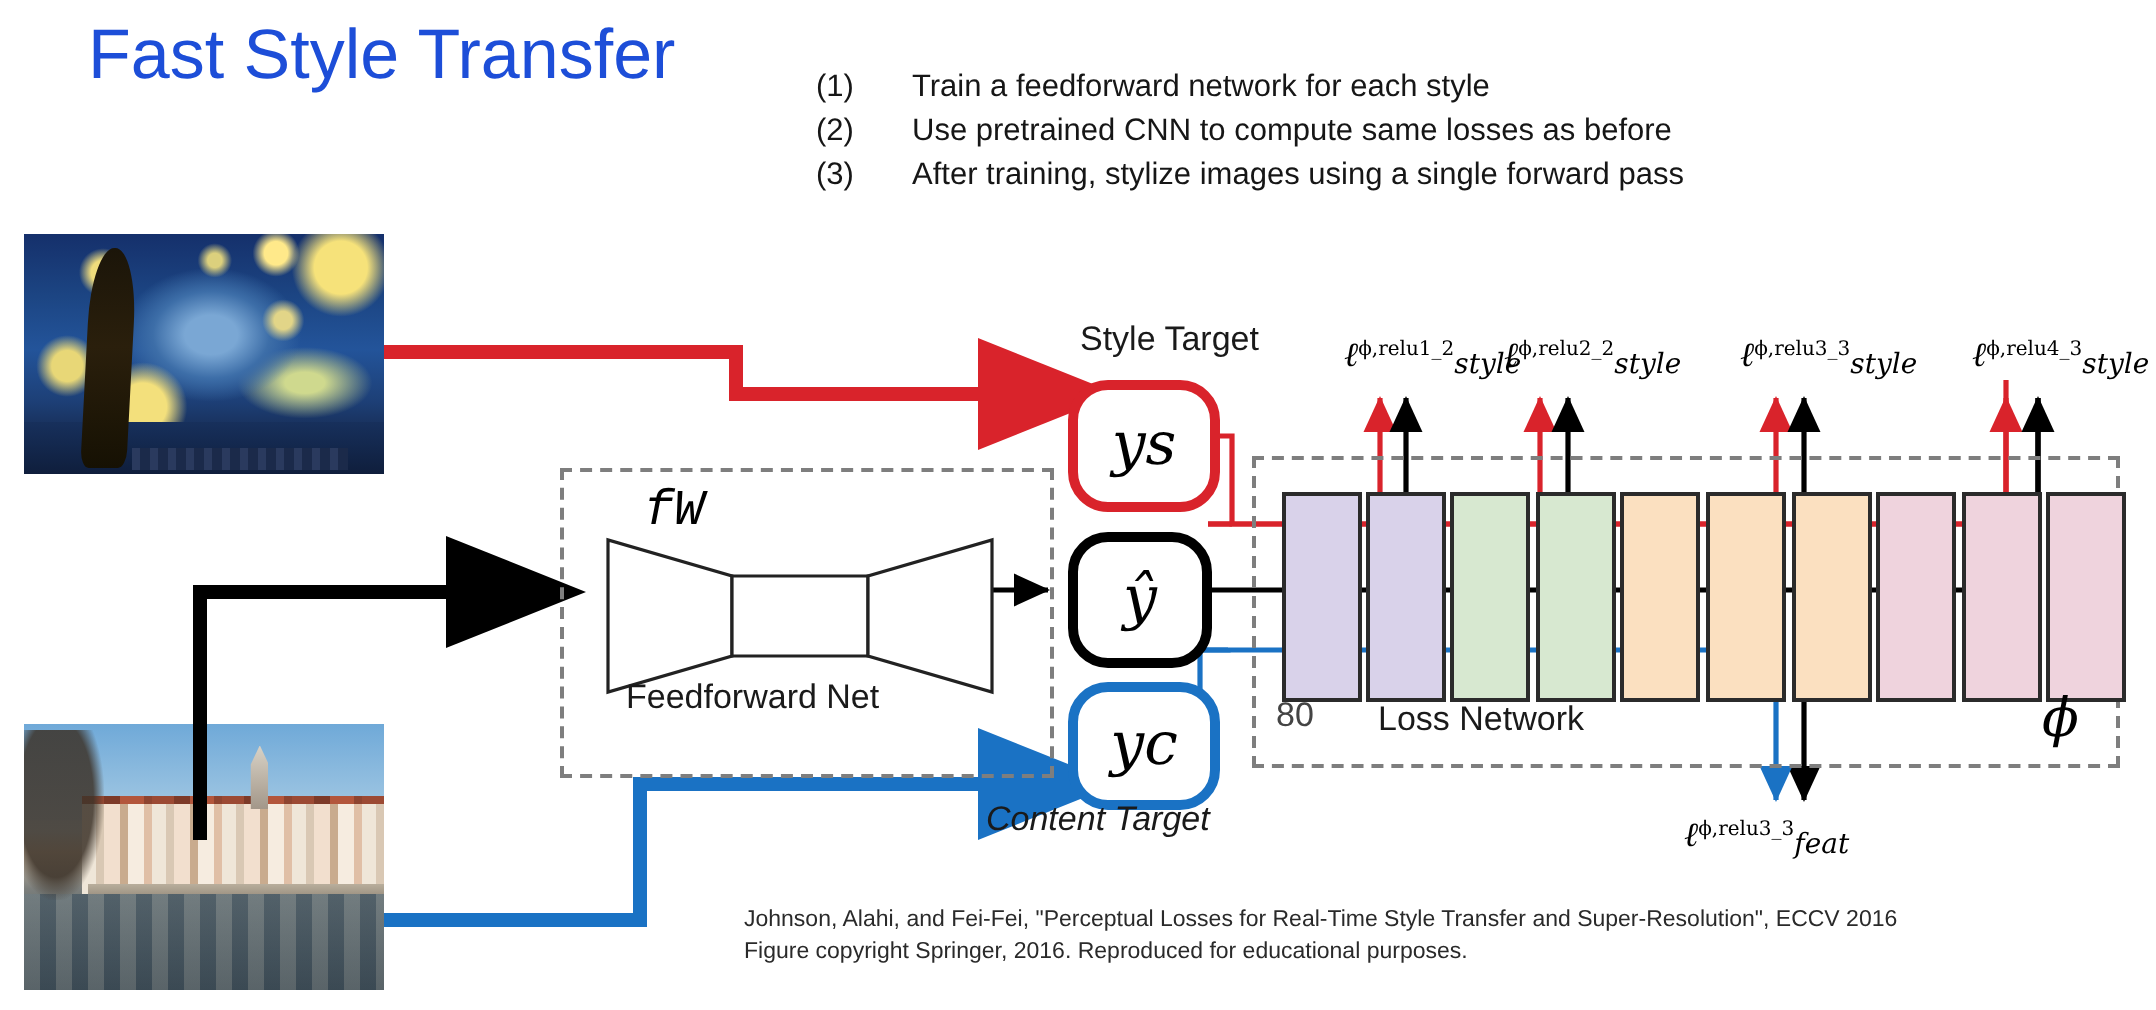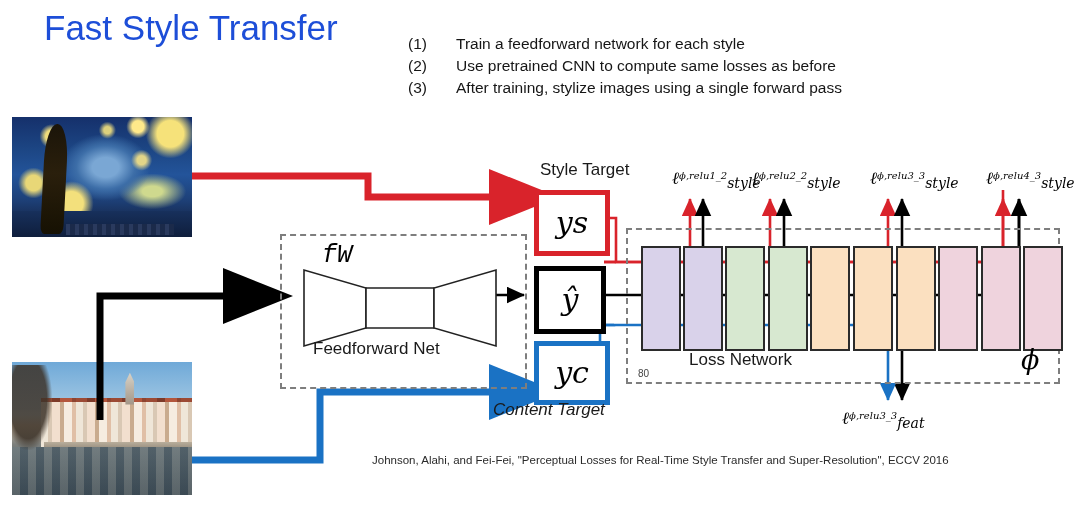--- a/index.html
+++ b/index.html
@@ -57,47 +57,47 @@
   #tuebingen .water{position:absolute;left:0;bottom:0;width:100%;height:36%;
     background:linear-gradient(180deg,#5a6a72,#3a4a54);}
   #tuebingen .refl{position:absolute;left:0;bottom:0;width:100%;height:36%;
     background:repeating-linear-gradient(90deg,rgba(200,190,175,.22) 0 8px,rgba(60,70,80,.25) 8px 16px);}
   #tuebingen .wall{position:absolute;left:18%;top:60%;width:82%;height:7%;
     background:linear-gradient(180deg,#b9ae9c,#8d8374);}
 
   
   .dashbox{border:2px dashed #7e7e7e;background:transparent;}
 
-  .tbox{display:flex;align-items:center;justify-content:center;background:#fff;}
+  .tbox{display:flex;align-items:center;justify-content:center;background:#fff;border-radius:20px;}
   .tbox span{font-family:"DejaVu Serif",serif;font-style:italic;font-size:30px;line-height:1;}
   #ysbox{left:534px;top:190px;width:66px;height:56px;border:5px solid #d9232b;}
   #yhbox{left:534px;top:266px;width:62px;height:58px;border:5px solid #000;}
   #ycbox{left:534px;top:341px;width:66px;height:54px;border:5px solid #1a72c4;}
 
   .caplabel{font-size:17px;color:#1a1a1a;}
   #styleTargetLbl{left:508px;top:160px;margin-left:32px;}
   #contentTargetLbl{left:493px;top:400px;font-style:italic;}
 
   
   #fwbox{left:280px;top:234px;width:243px;height:151px;}
   #fwlabel{left:322px;top:241px;font-family:Liberation Mono, monospace;font-style:italic;font-size:25px;}
   #fflabel{left:313px;top:339px;font-size:17px;color:#1a1a1a;}
 
   
   #lossdash{left:626px;top:228px;width:430px;height:152px;}
   #losslabel{left:689px;top:350px;font-size:17px;color:#1a1a1a;}
   #philabel{left:1021px;top:344px;font-family:"DejaVu Serif",serif;font-style:italic;font-size:27px;}
-  #eighty{left:638px;top:368px;font-size:10px;color:#444;}
+  #eighty{left:638px;top:348px;font-size:17px;color:#444;}
   .col{position:absolute;top:246px;width:36px;height:101px;border:2.5px solid #2b2b2b;}
 
   
   .losslbl{position:absolute;font-family:"DejaVu Serif",serif;font-size:13px;white-space:nowrap;}
   .losslbl .ell{font-style:italic;font-size:17px;}
   .losslbl sup{font-size:10px;vertical-align:super;font-family:"DejaVu Sans Mono",monospace;}
-  .losslbl sup .phi{font-family:"DejaVu Serif",serif;font-style:italic;}
+  .losslbl sup .phi{font-family:"DejaVu Serif",serif;}
   .losslbl sub{font-size:14px;vertical-align:sub;font-style:italic;font-family:"DejaVu Serif",serif;}
 
   
   #cite{left:372px;top:452px;font-size:11.5px;line-height:16px;color:#2a2a2a;}
 
   svg#wires{position:absolute;left:0;top:0;width:1078px;height:505px;pointer-events:none;}
 </style>
 </head>
 <body>
 
@@ -233,13 +233,14 @@
     <div class="losslbl" style="left: 870px; top: 168px;"><span class="ell">ℓ</span><sup><span class="phi">ϕ,relu3_3</span></sup><sub>style</sub></div>
     <div class="losslbl" style="left: 986px; top: 168px;"><span class="ell">ℓ</span><sup><span class="phi">ϕ,relu4_3</span></sup><sub>style</sub></div>
   </div>
 
 <div class="losslbl" style="left:842px;top:408px;">
   <span class="ell">ℓ</span><sup><span class="phi">ϕ,relu3_3</span></sup><sub>feat</sub>
 </div>
 
 <div class="abs" id="cite">
   <div>Johnson, Alahi, and Fei-Fei, "Perceptual Losses for Real-Time Style Transfer and Super-Resolution", ECCV 2016</div>
+  <div>Figure copyright Springer, 2016. Reproduced for educational purposes.</div>
 </div>
 
 </body></html>

